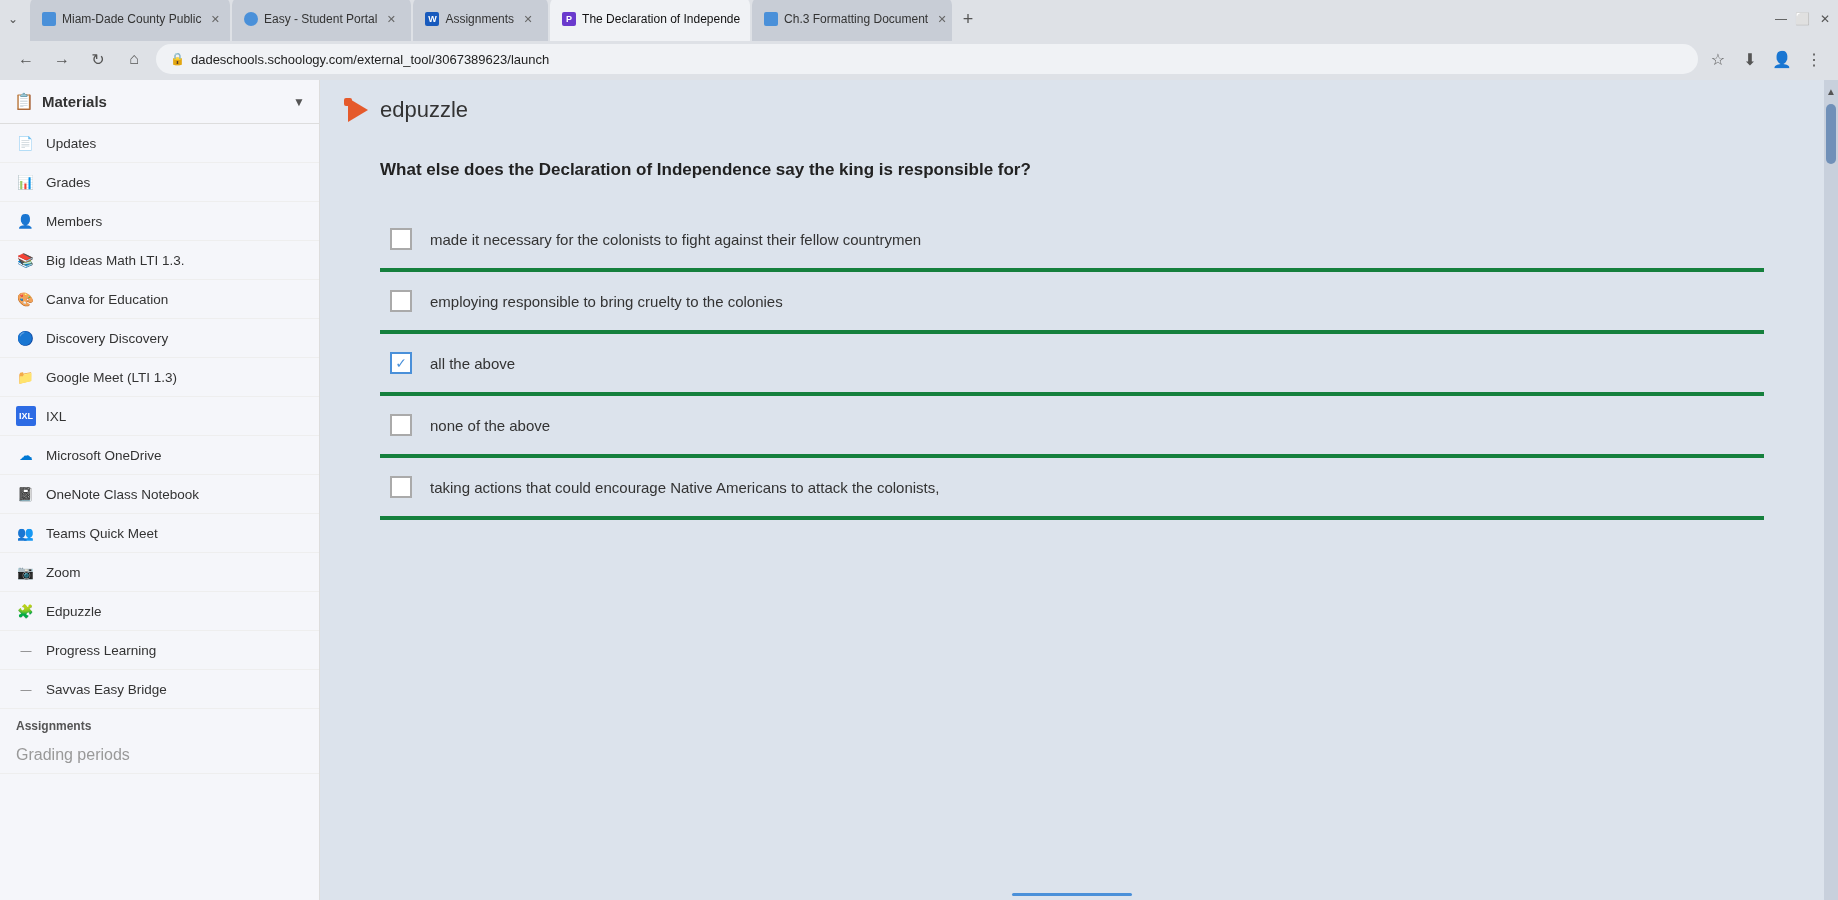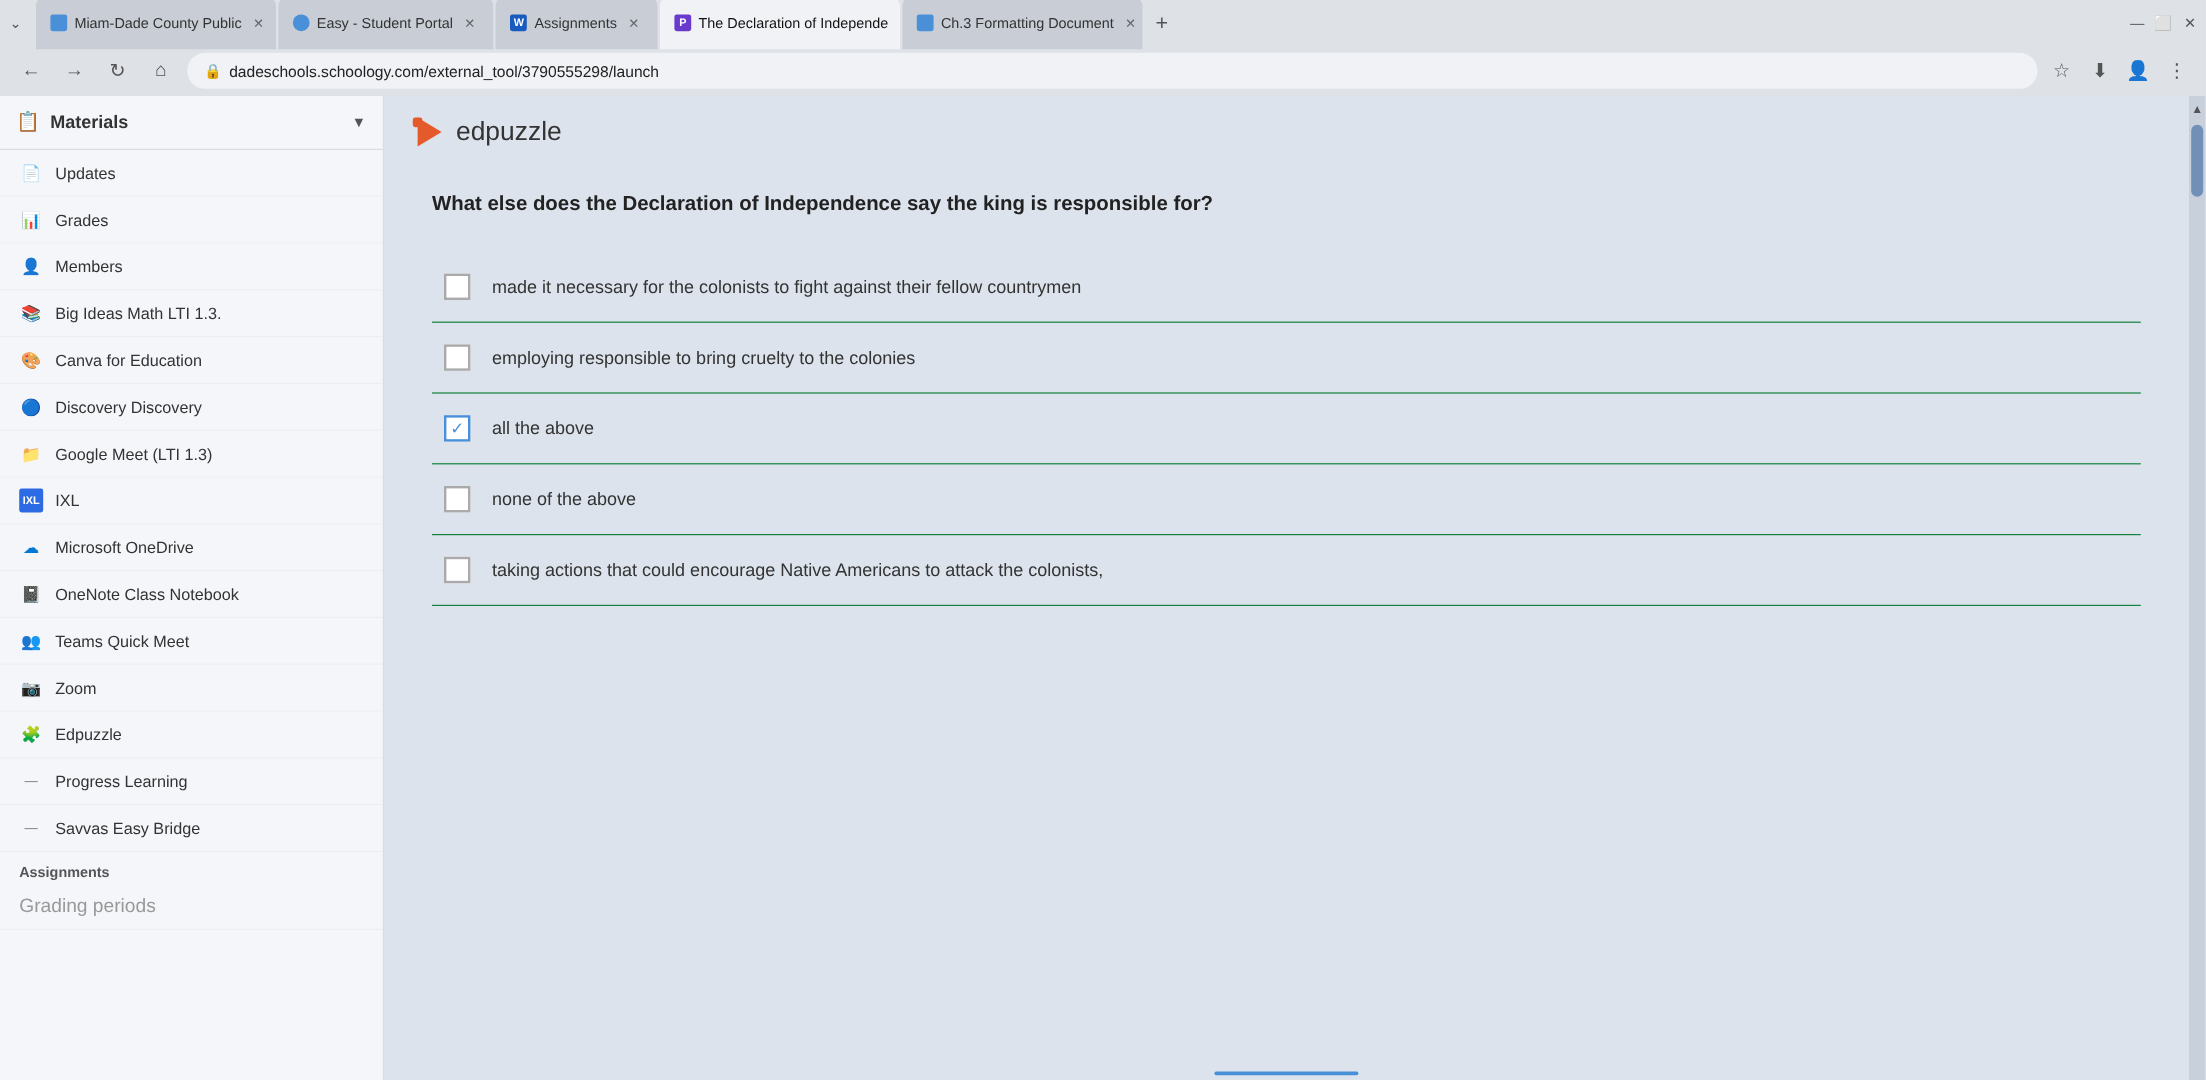--- a/index.html
+++ b/index.html
@@ -200,37 +200,37 @@
     }
 
     .edpuzzle-title {
       font-size: 22px;
       font-weight: 500;
       color: #333;
     }
 
     .question-area {
       flex: 1;
-      padding: 20px 40px;
+      padding: 20px 60px;
       overflow-y: auto;
       background: #dce3ec;
     }
 
     .question-text {
       font-size: 17px;
       font-weight: bold;
       color: #222;
       margin-bottom: 30px;
     }
 
     .answer-option {
       display: flex;
       align-items: center;
       padding: 18px 10px;
-      border-bottom: 1px solid #15803d;
+      border-bottom: 4px solid #15803d;
       gap: 18px;
       cursor: pointer;
     }
 
     .answer-checkbox {
       width: 22px; height: 22px;
       border: 2px solid #aaa;
       background: white;
       display: flex; align-items: center; justify-content: center;
       flex-shrink: 0;
@@ -349,21 +349,21 @@
   </div>
 
   <div class="address-bar-row">
     <div class="nav-btn">←</div>
     <div class="nav-btn">→</div>
     <div class="nav-btn">↻</div>
     <div class="nav-btn">⌂</div>
 
     <div class="address-bar">
       <span style="color:#555;font-size:12px;">🔒</span>
-      <span style="font-size:13px;color:#222;">dadeschools.schoology.com/external_tool/3790555298/launch</span>
+      <span style="font-size:13px;color:#222;">dadeschools.schoology.com/external_tool/3067389623/launch</span>
     </div>
 
     <div class="address-bar-right">
       <div class="toolbar-icon">☆</div>
       <div class="toolbar-icon">⬇</div>
       <div class="toolbar-icon">👤</div>
       <div class="toolbar-icon">⋮</div>
     </div>
   </div>
 </div>

